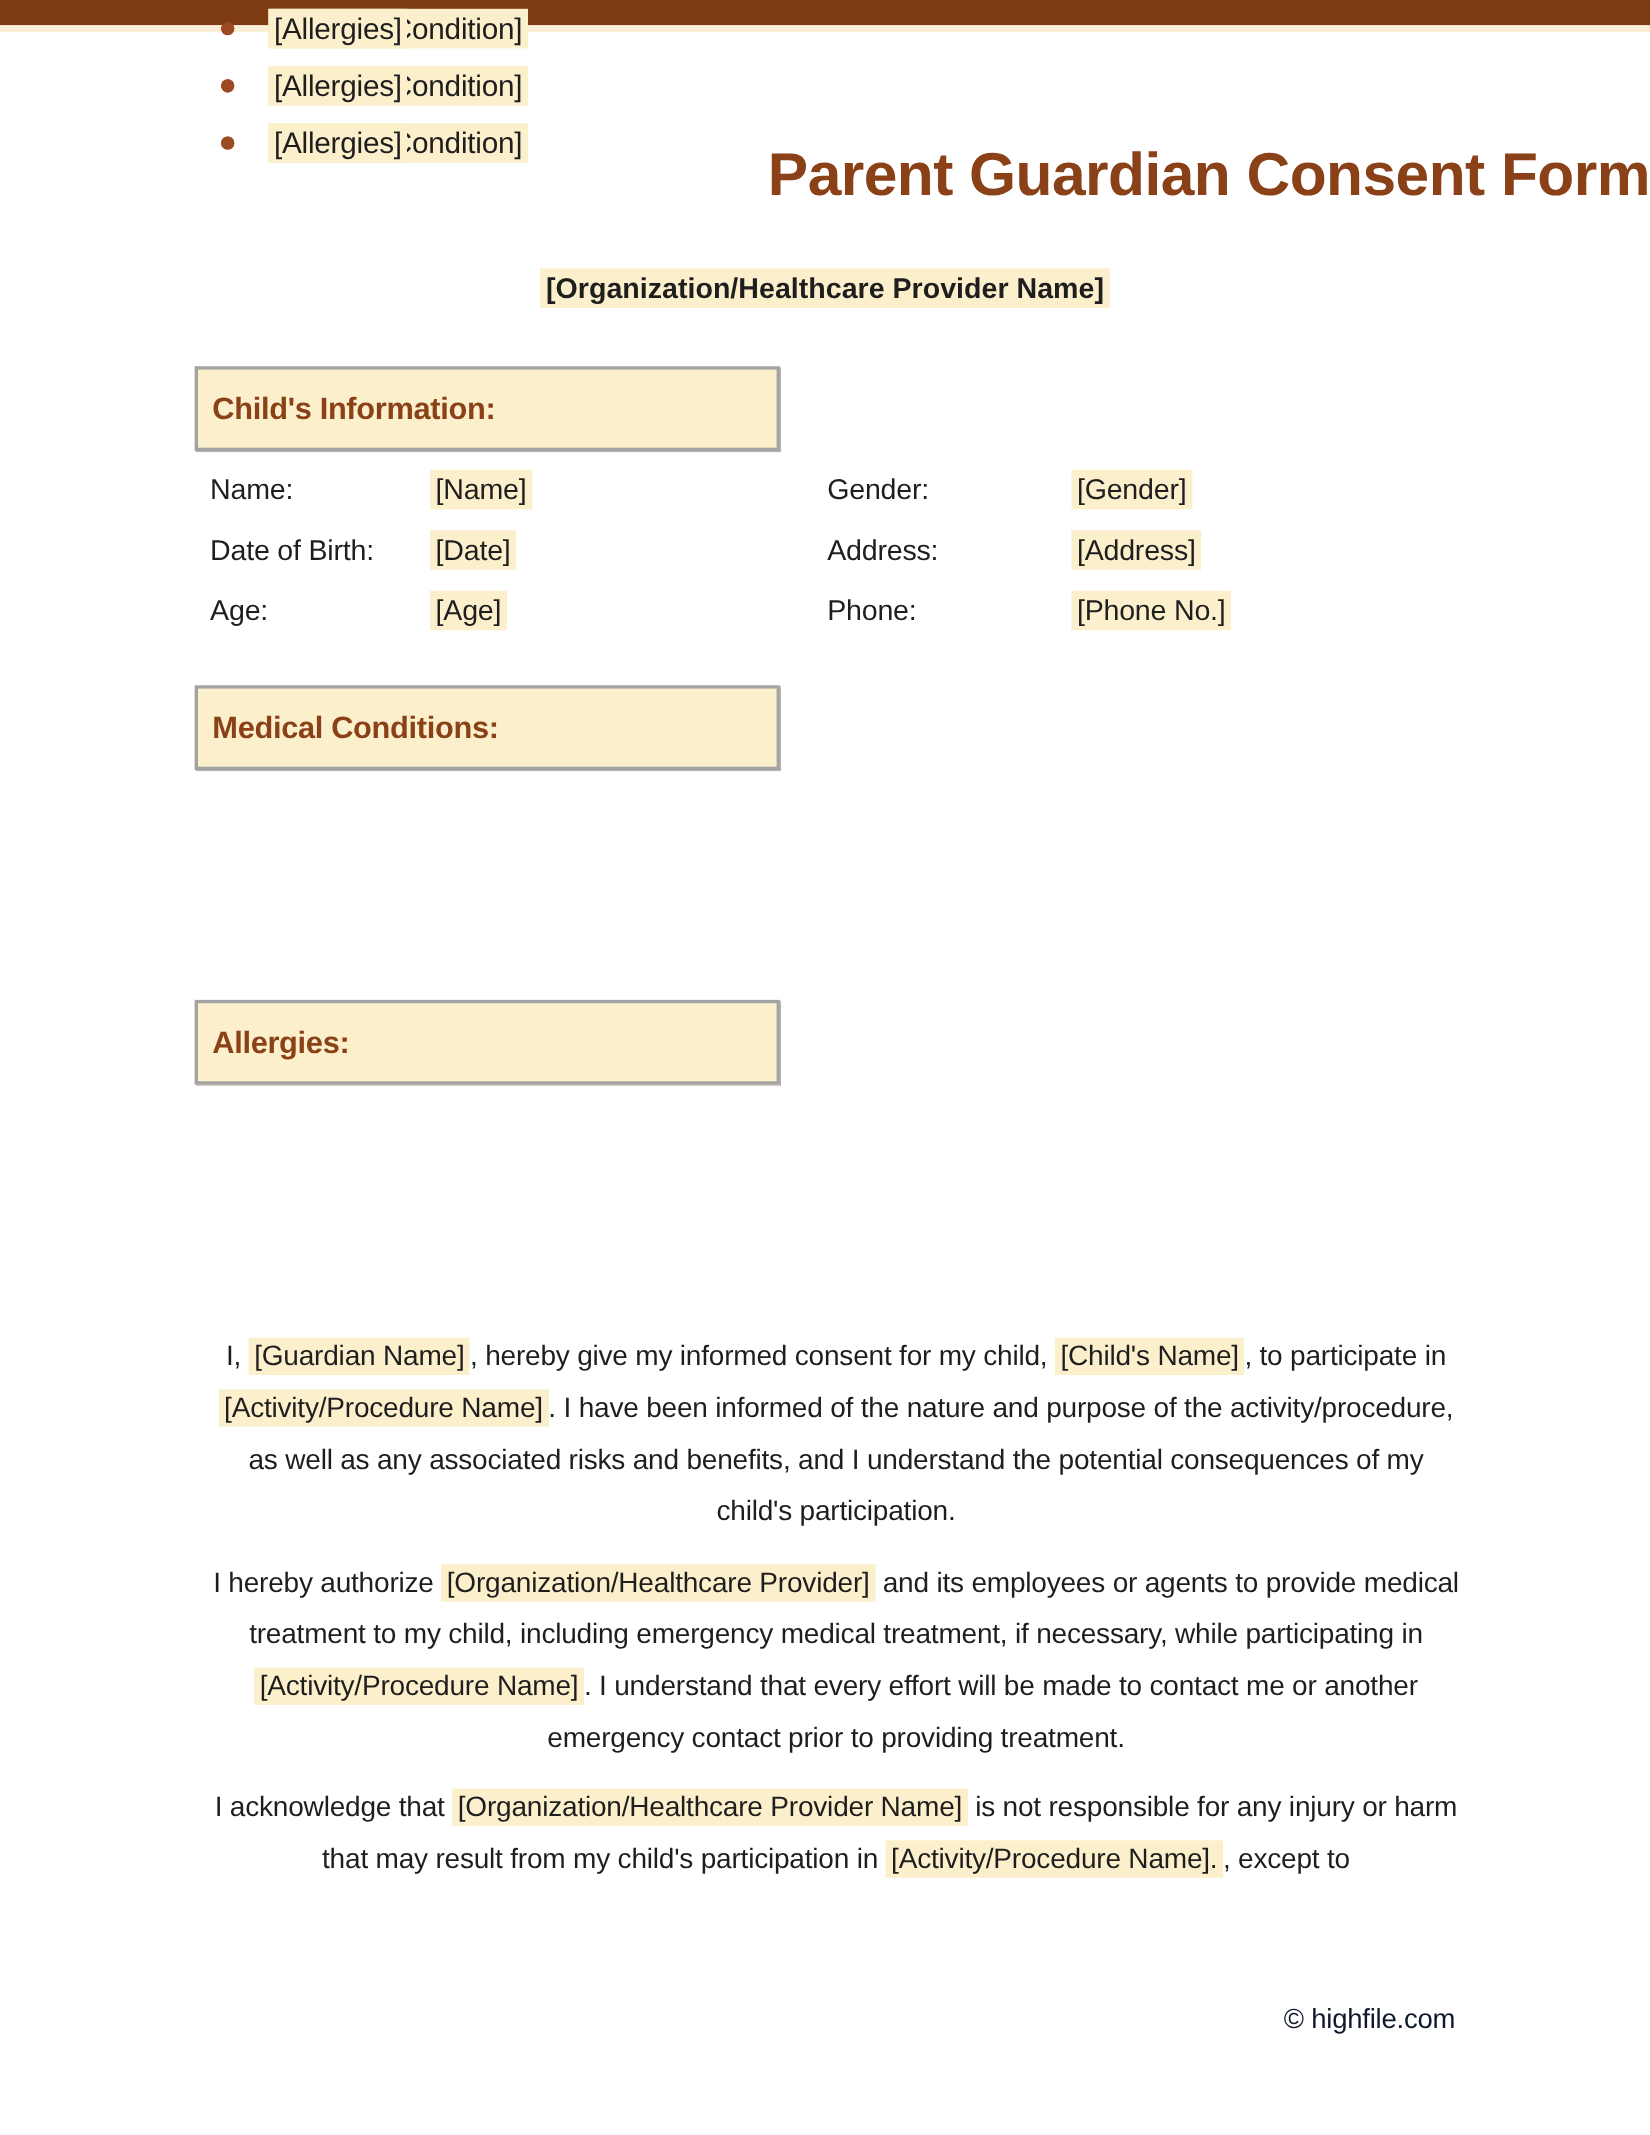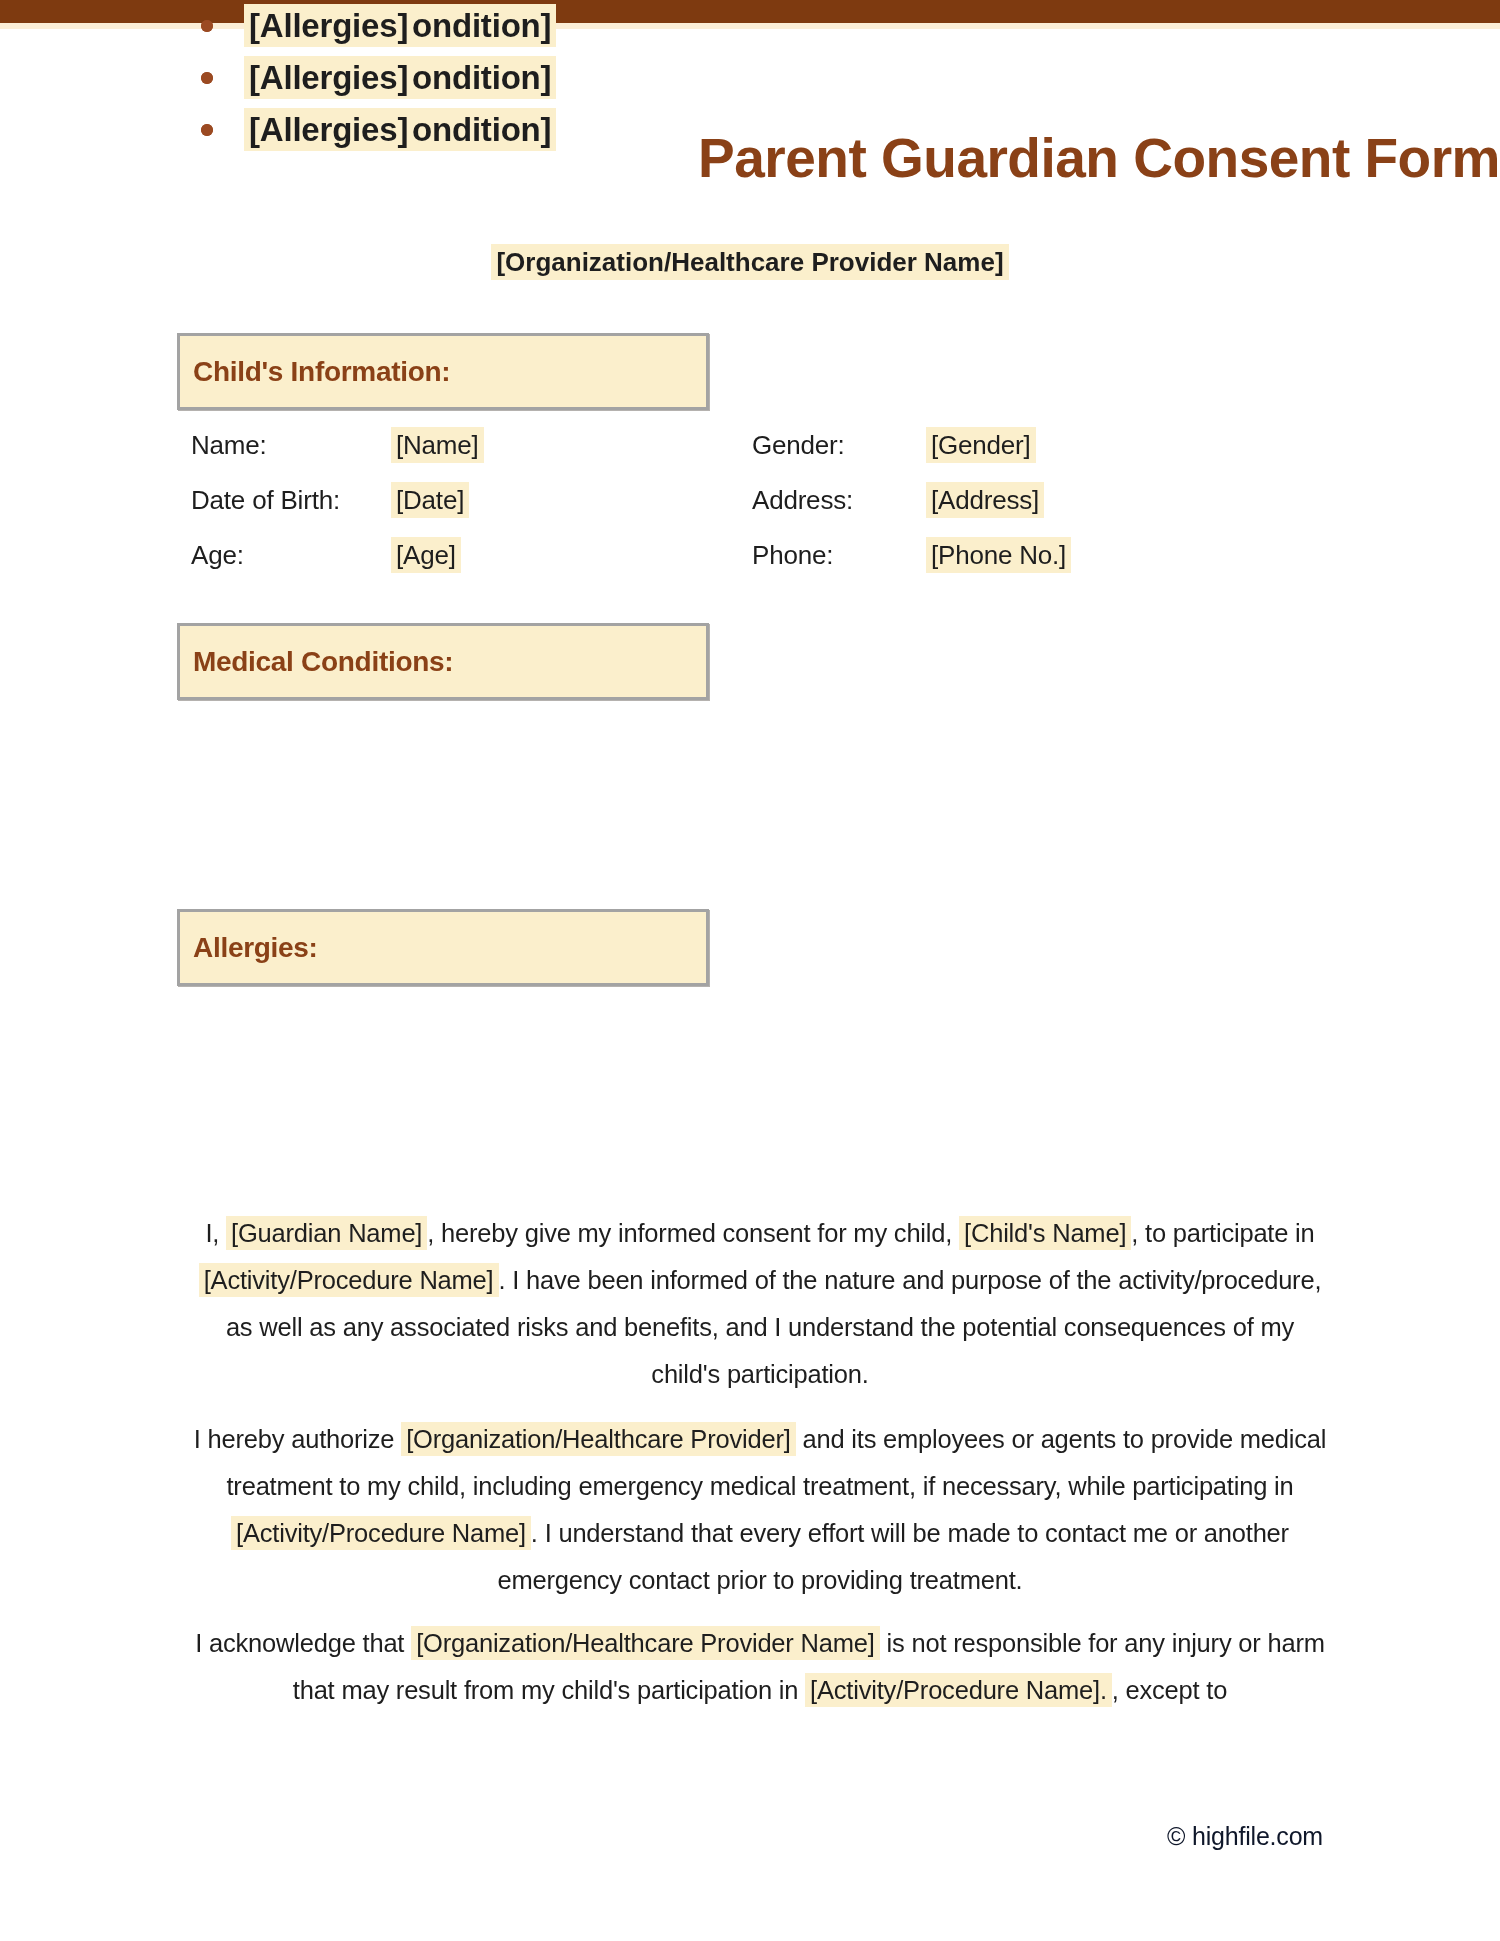--- a/index.html
+++ b/index.html
@@ -24,27 +24,27 @@
   .secbox .sechead{
     display:block;height:71px;line-height:71px;padding-left:13px;
     font-size:28px;font-weight:700;color:#8a4117;letter-spacing:-0.3px;
   }
   .box-child{top:333px;}
   .box-medical{top:623px;}
   .box-allergies{top:909px;}
   .fieldrow{position:absolute;left:0;width:1500px;height:55px;line-height:55px;font-size:26px;letter-spacing:-0.2px;}
   .row1{top:418px;} .row2{top:473px;} .row3{top:528px;}
   .flabel,.fvalue{position:absolute;top:0;height:55px;line-height:55px;white-space:nowrap;}
-  .c1l{left:191px;} .c1v{left:391px;} .c2l{left:752px;} .c2v{left:884px;padding-left:42px;}
+  .c1l{left:191px;} .c1v{left:391px;} .c2l{left:752px;} .c2v{left:932px;padding-left:42px;}
   ul.blist{position:absolute;left:0;top:0;margin:0;padding:0;list-style:none;}
   .blist-medical{top:708px;}
   .blist-allergies{top:991px;}
   ul.blist li{
     position:relative;height:52px;line-height:52px;
-    padding-left:244px;font-size:33px;letter-spacing:-0.2px;white-space:nowrap;font-weight:bold;
+    padding-left:244px;font-size:27px;letter-spacing:-0.2px;white-space:nowrap;
   }
   ul.blist li .dot{
     position:absolute;left:201px;top:20px;width:12px;height:12px;
     border-radius:50%;background:#9b4a22;
   }
   .para{
     position:absolute;left:190px;width:1140px;
     font-size:25.5px;line-height:47px;letter-spacing:-0.2px;color:#1e1e1e;
     text-align:center;
   }

